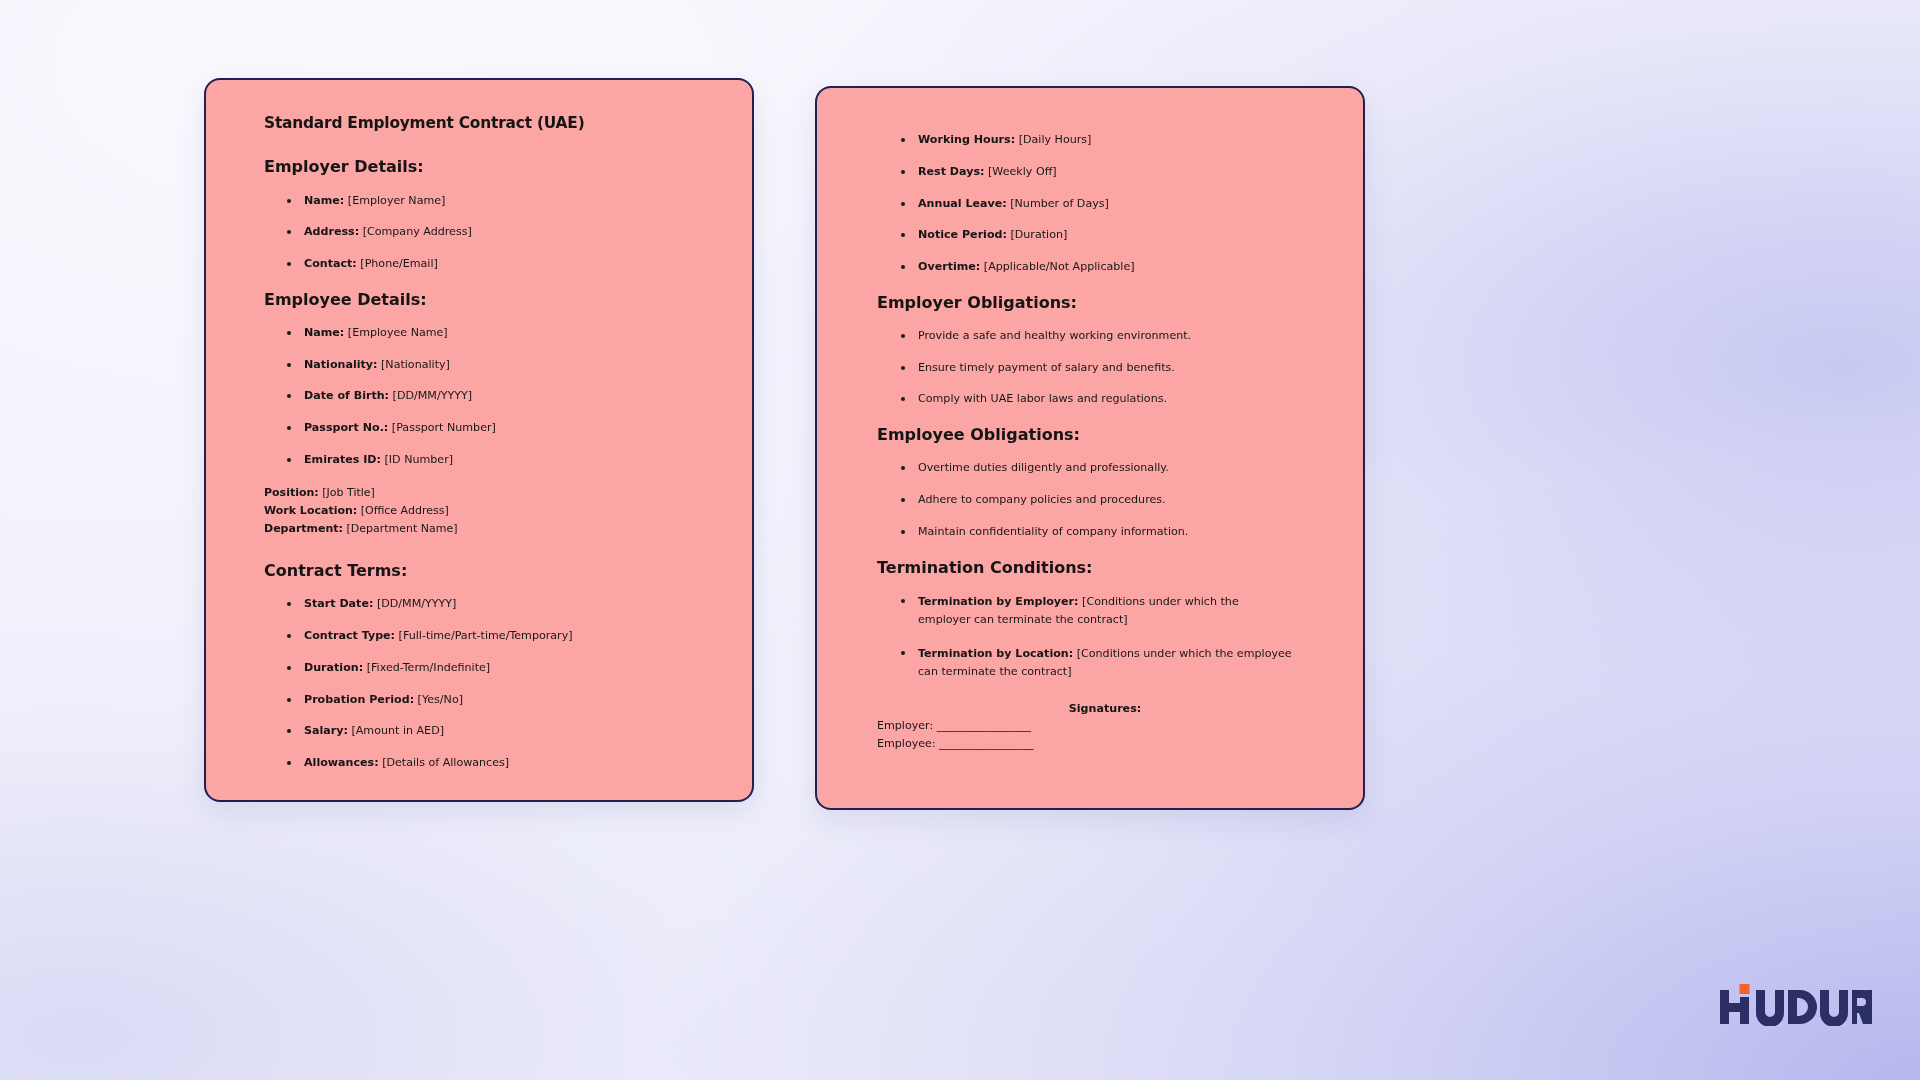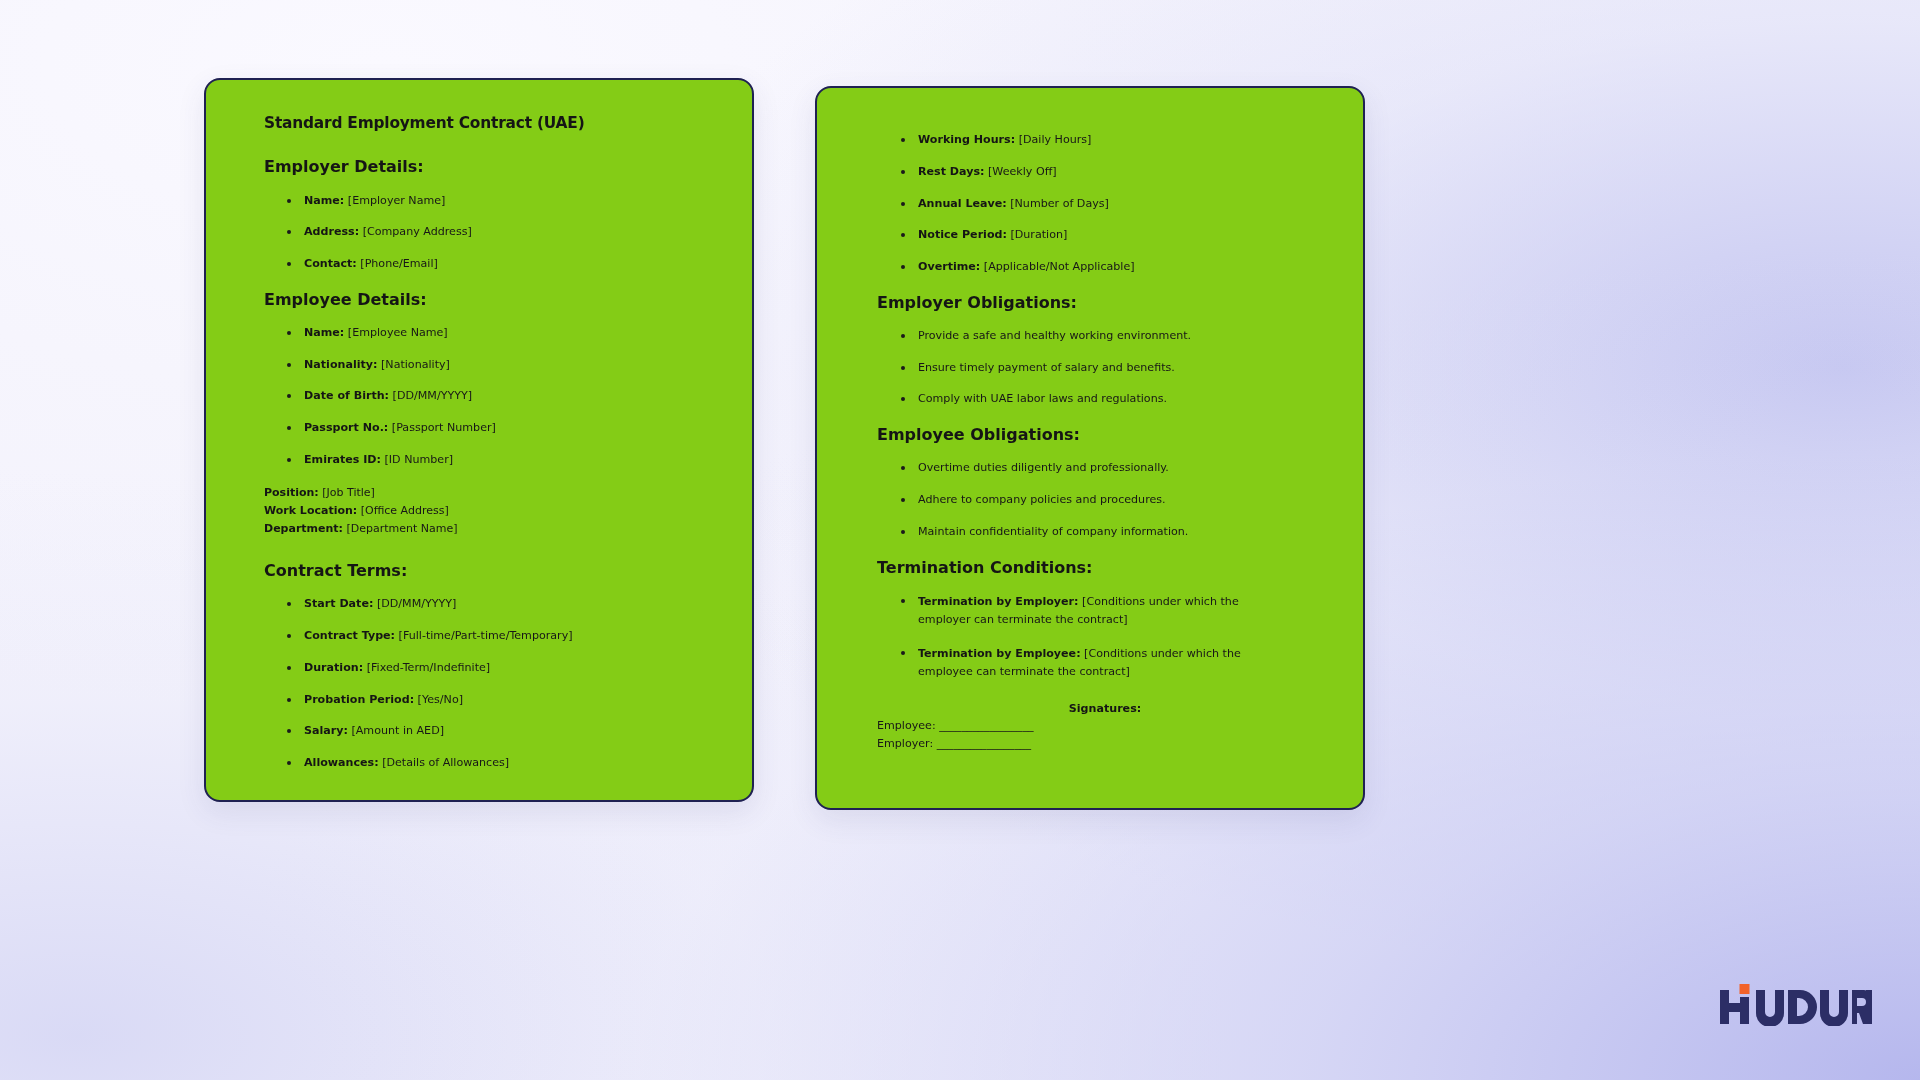--- a/index.html
+++ b/index.html
@@ -25,21 +25,21 @@
       radial-gradient(90% 80% at 96% 34%, rgba(186,188,238,0.80) 0%, rgba(210,212,245,0.35) 40%, rgba(255,255,255,0) 72%),
       radial-gradient(80% 70% at 4% 96%, rgba(196,198,240,0.55) 0%, rgba(226,227,248,0.22) 45%, rgba(255,255,255,0) 75%),
       radial-gradient(70% 60% at 20% 6%, rgba(250,249,255,1) 0%, rgba(246,245,253,1) 50%, rgba(243,242,252,1) 100%),
       linear-gradient(118deg, #fbfaff 0%, #f4f3fc 34%, #e7e7f8 62%, #d3d4f2 86%, #c5c7ee 100%);
     z-index: 0;
   }
 
   
   .card {
     position: absolute;
-    background: #84cc16;
+    background: #fca5a5;
     border: 2px solid #1f2152;
     border-radius: 16px;
     box-shadow: 0 10px 28px rgba(60,60,120,0.10);
     overflow: hidden;
     z-index: 2;
   }
   .card-left  { left: 204px;  top: 78px; width: 550px;  height: 724px; }
   .card-right { left: 815px;  top: 86px; width: 550px;  height: 724px; }
 
   .card-inner {
@@ -292,29 +292,29 @@
       </ul>
 
       <div class="sec-head tight">Termination Conditions:</div>
 
       <ul class="bl">
         <li class="wrap">
           <b>Termination by Employer:</b>
           <span>[Conditions under which the employer can terminate the contract]</span>
         </li>
         <li class="wrap">
-          <b>Termination by Employee:</b>
+          <b>Termination by Location:</b>
           <span>[Conditions under which the employee can terminate the contract]</span>
         </li>
       </ul>
 
       <div class="sig-block">
         <div class="sig-head">Signatures:</div>
+        <div class="sig-line">Employer: _________________</div>
         <div class="sig-line">Employee: _________________</div>
-        <div class="sig-line">Employer: _________________</div>
       </div>
 
     </div>
   </div>
 </div>
 
 <div class="logo">
   <svg width="152" height="42" viewBox="0 0 152 42">
 
     <rect x="0" y="6" width="9" height="34" fill="#2c2e66"></rect>

